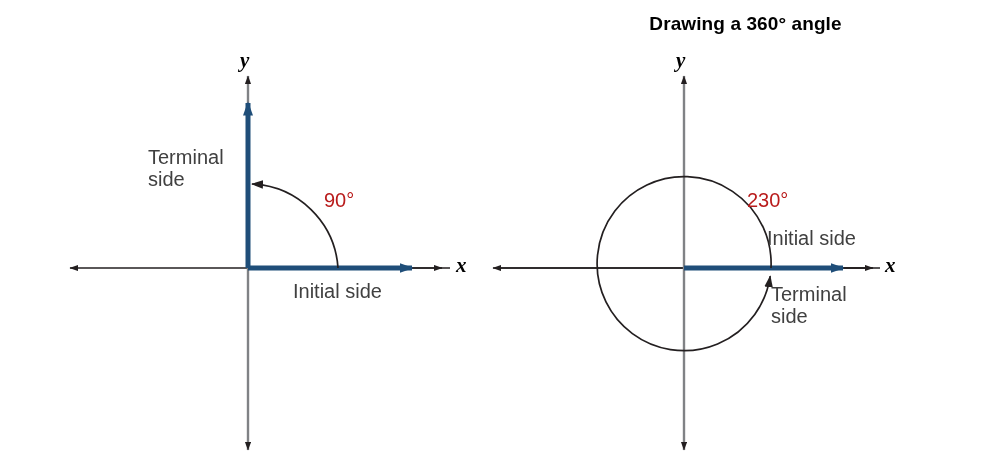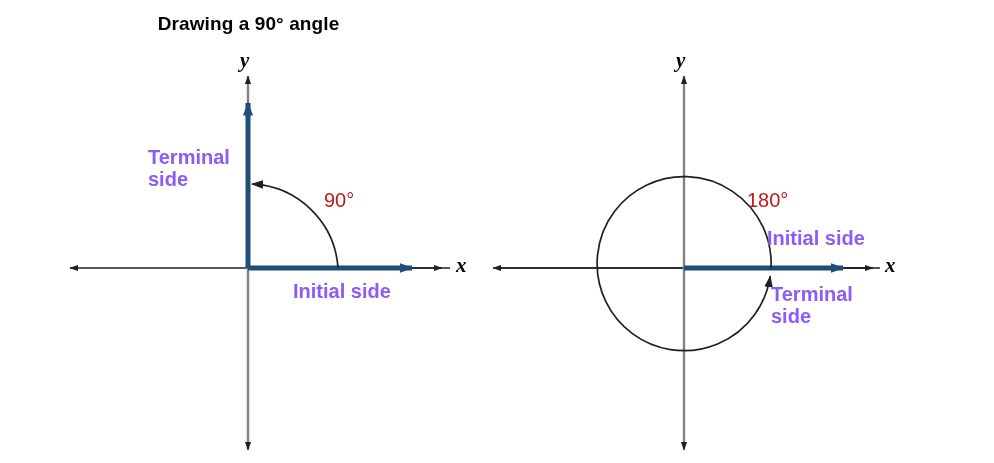--- a/index.html
+++ b/index.html
@@ -56,41 +56,39 @@
     font-size: 21px;
     font-weight: bold;
     font-style: italic;
     font-family: "Liberation Serif", serif;
     color: #000000;
     line-height: 1;
   }
   .annot {
     position: absolute;
     font-size: 20px;
-    color: #8b5cf6;
+    color: #404040;
     line-height: 1.12;
     white-space: pre-line;
-    font-weight: bold;
   }
   .angle-label {
     position: absolute;
     font-size: 20px;
     color: #b91c1c;
     line-height: 1;
     white-space: nowrap;
   }
 </style>
 </head>
 <body>
 
 <div class="figure-root">
 
   <div class="panel panel-left">
 
-    <div class="panel-title">Drawing a 90° angle</div>
 
     <svg class="diagram" viewBox="0 0 497 463">
       <defs>
         <marker id="arrowBlackL" markerWidth="10" markerHeight="10" refX="8.4" refY="3.2" orient="auto" markerUnits="userSpaceOnUse">
           <path d="M0,0 L9,3.2 L0,6.4 z" fill="#231f20"></path>
         </marker>
         <marker id="arrowBlueL" markerWidth="15" markerHeight="15" refX="12.5" refY="5" orient="auto" markerUnits="userSpaceOnUse">
           <path d="M0,0 L14,5 L0,10 z" fill="#1f4e79"></path>
         </marker>
         <marker id="arcArrowL" markerWidth="13" markerHeight="13" refX="11" refY="4.3" orient="auto" markerUnits="userSpaceOnUse">
@@ -117,20 +115,21 @@
     <div class="annot" style="left:148px; top:146px; text-align:left;">Terminal
 side</div>
 
     <div class="annot" style="left:293px; top:280px;">Initial side</div>
 
     <div class="angle-label" style="left:324px; top:190px;">90°</div>
   </div>
 
   <div class="panel panel-right">
 
+    <div class="panel-title">Drawing a 360° angle</div>
 
     <svg class="diagram" viewBox="0 0 497 463">
       <defs>
         <marker id="arrowBlackR" markerWidth="10" markerHeight="10" refX="8.4" refY="3.2" orient="auto" markerUnits="userSpaceOnUse">
           <path d="M0,0 L9,3.2 L0,6.4 z" fill="#231f20"></path>
         </marker>
         <marker id="arrowBlueR" markerWidth="15" markerHeight="15" refX="12.5" refY="5" orient="auto" markerUnits="userSpaceOnUse">
           <path d="M0,0 L14,5 L0,10 z" fill="#1f4e79"></path>
         </marker>
         <marker id="arcArrowR" markerWidth="13" markerHeight="13" refX="11" refY="4.3" orient="auto" markerUnits="userSpaceOnUse">
@@ -147,21 +146,21 @@
 
       <line x1="187" y1="268" x2="346" y2="268" stroke="#1f4e79" stroke-width="5" marker-end="url(#arrowBlueR)"></line>
 
       <path d="M 274,268
                A 87,87 0 1 0 273.2,276.2" fill="none" stroke="#231f20" stroke-width="1.7" marker-end="url(#arcArrowR)"></path>
     </svg>
 
     <div class="axis-label" style="left:388px; top:255px;">x</div>
     <div class="axis-label" style="left:179px; top:50px;">y</div>
 
-    <div class="angle-label" style="left:250px; top:190px;">180°</div>
+    <div class="angle-label" style="left:250px; top:190px;">230°</div>
 
     <div class="annot" style="left:270px; top:227px;">Initial side</div>
 
     <div class="annot" style="left:274px; top:283px;">Terminal
 side</div>
   </div>
 
 </div>
 
 </body></html>

